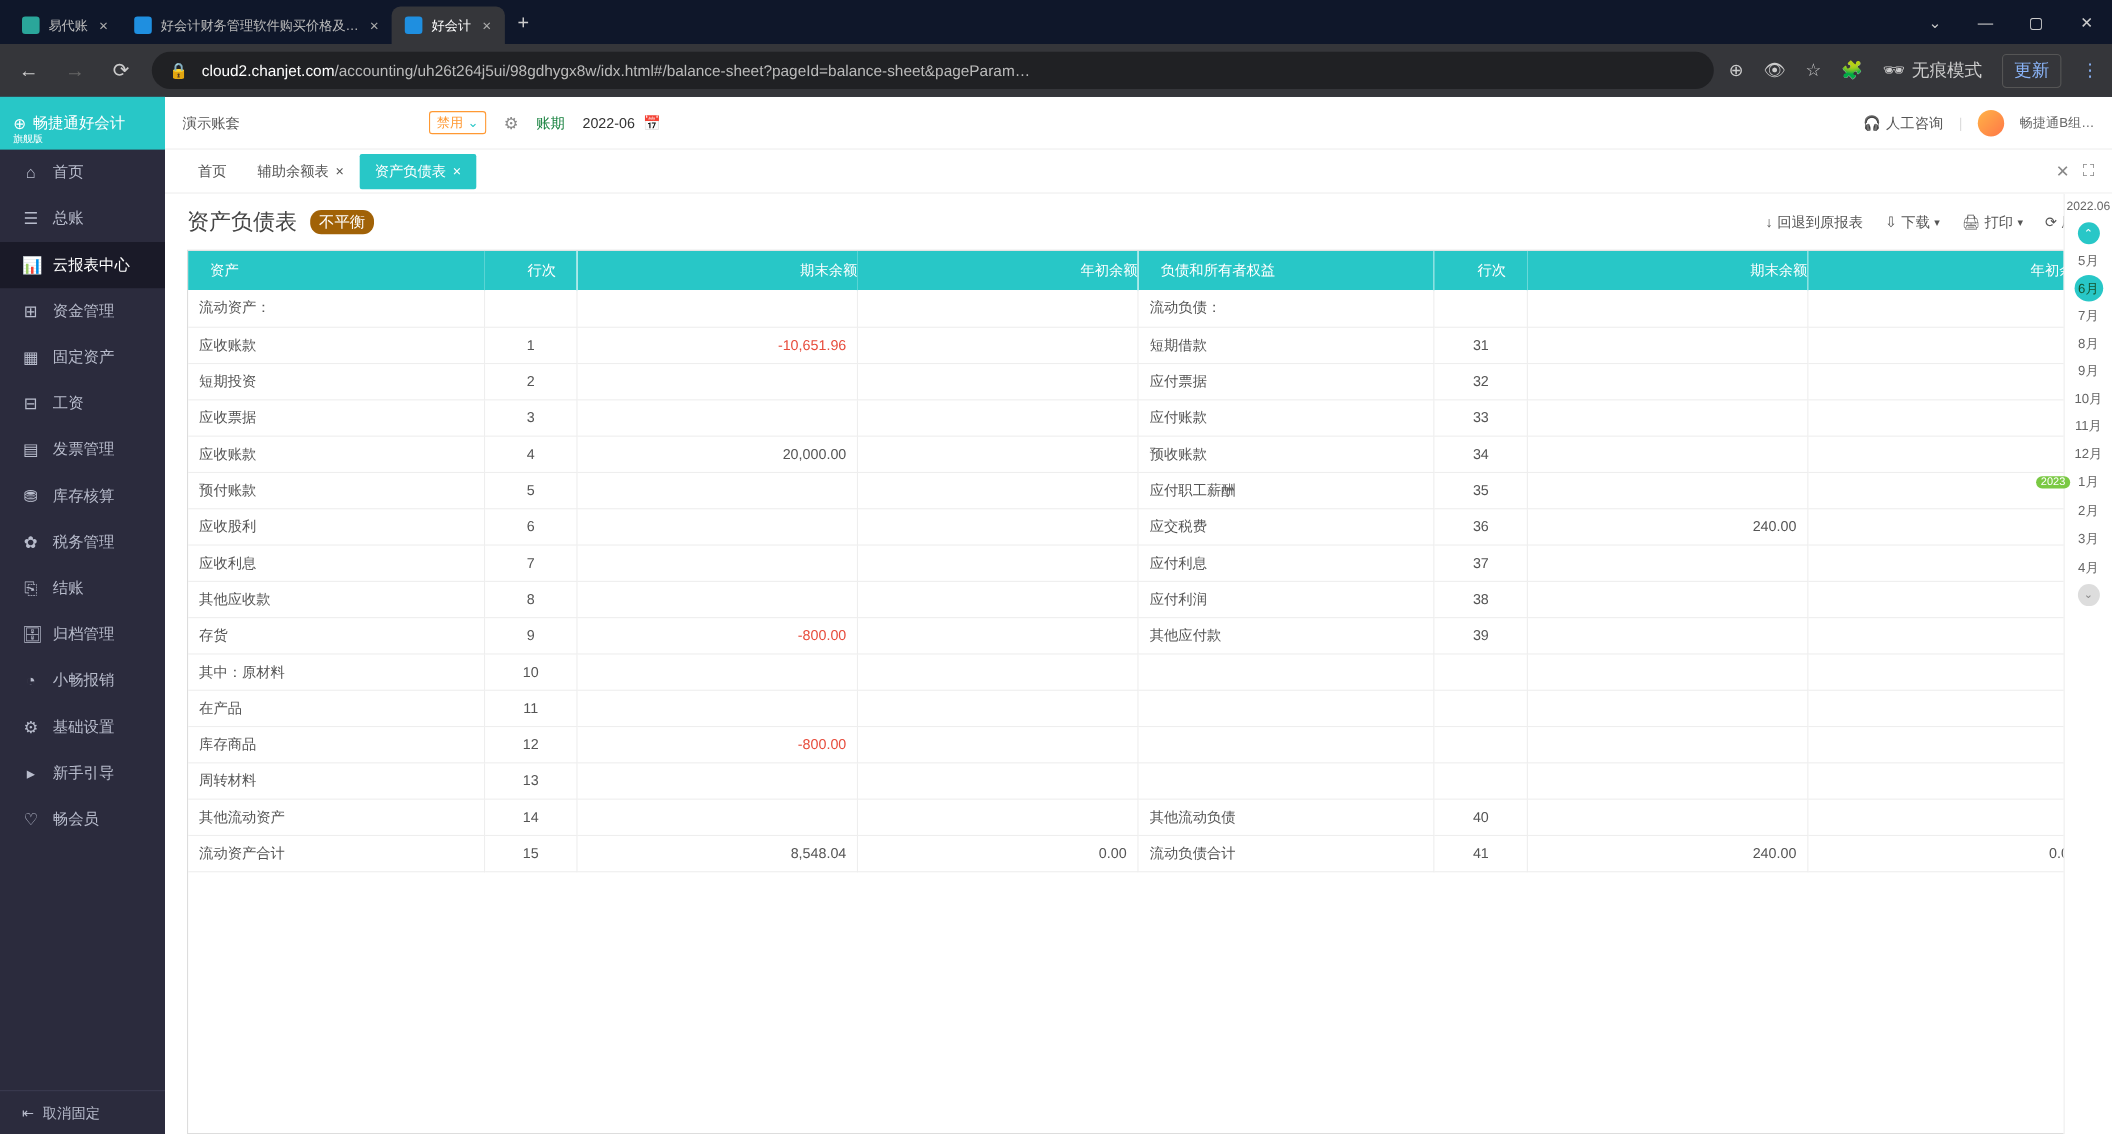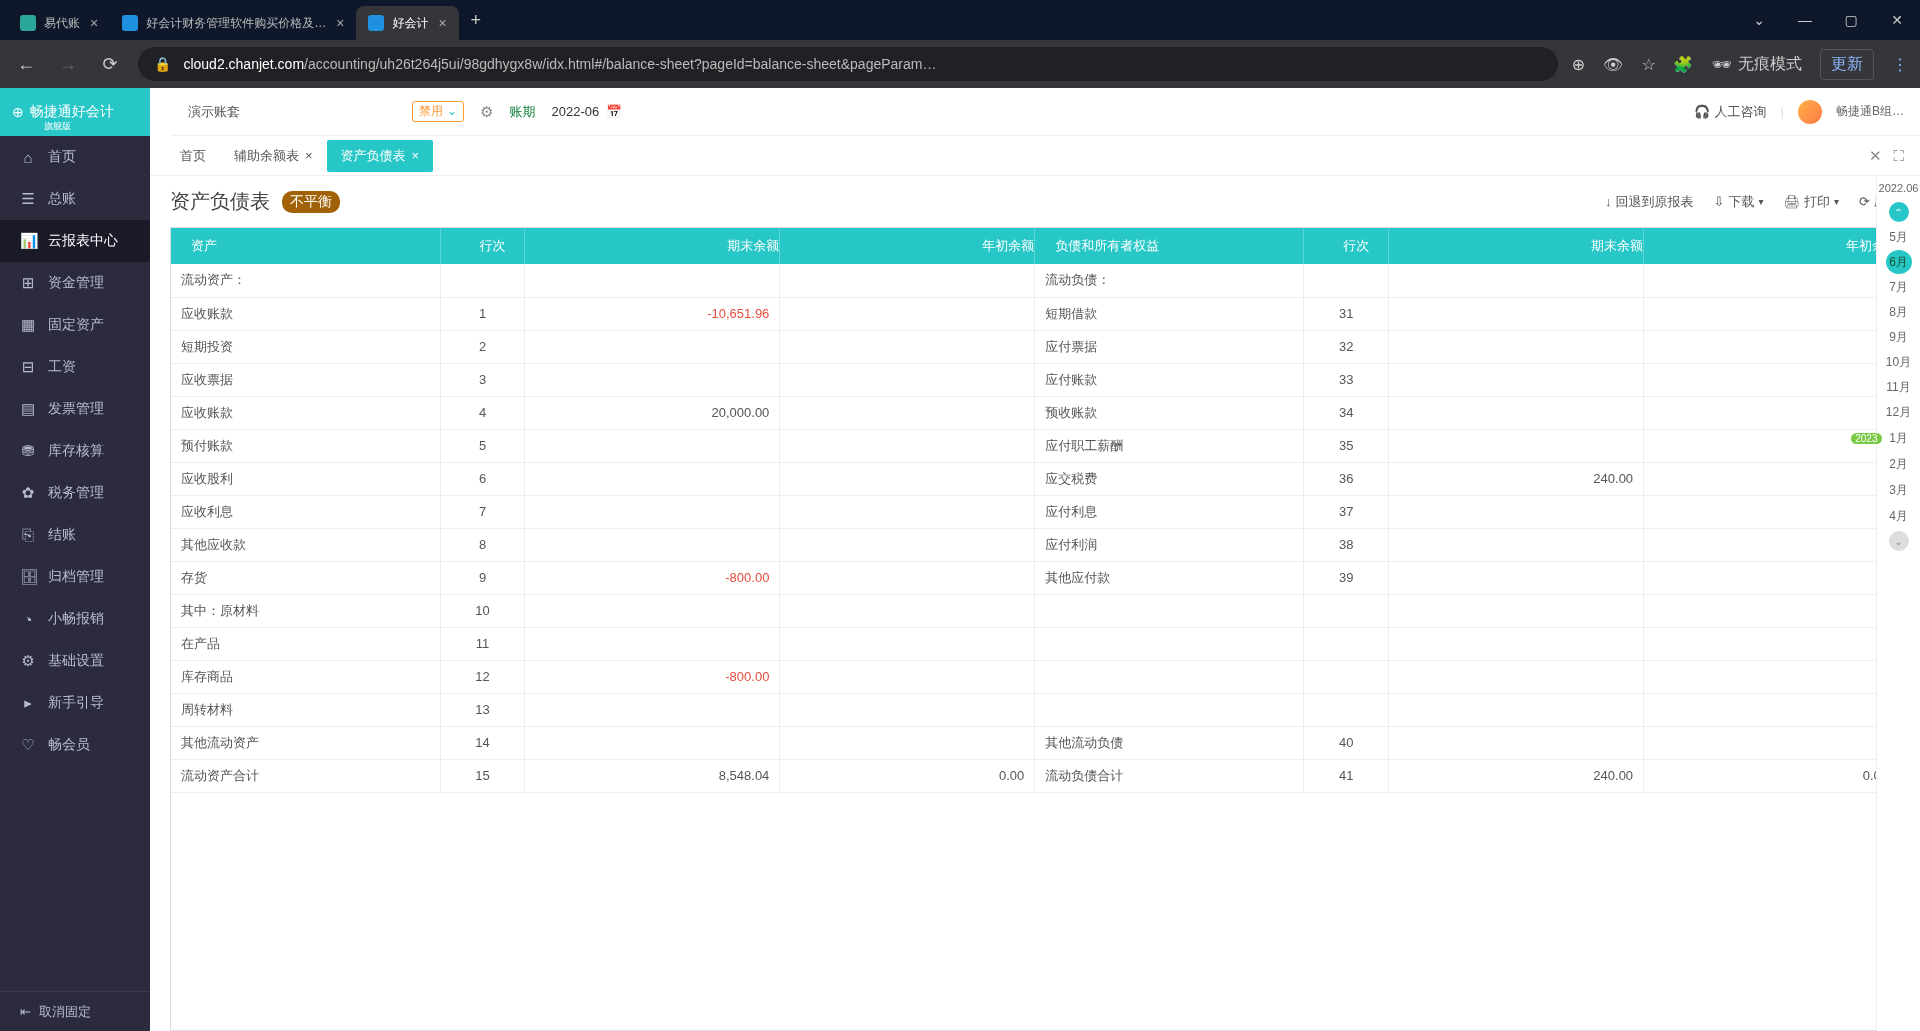--- a/index.html
+++ b/index.html
@@ -25,29 +25,29 @@
 .addr-right { display: flex; align-items: center; gap: 18px; color: #ccc; }
 .addr-right span { cursor: pointer; font-size: 16px; }
 .incognito-badge { display: flex; align-items: center; gap: 6px; font-size: 13px; }
 .update-btn { color: #8ab4f8; border: 1px solid #555; padding: 4px 10px; border-radius: 4px; font-size: 13px; }
 .more-dots { color: #8ab4f8; font-size: 18px; }
 
 
 .app { display: flex; height: calc(100vh - 88px); }
 .sidebar { width: 150px; background: #2b2b3d; color: #b8bccc; display: flex; flex-direction: column; flex-shrink: 0; }
 .logo-box { height: 48px; background: #28c7c7; display: flex; align-items: center; padding: 0 12px; color: #fff; font-size: 14px; font-weight: 500; gap: 6px; }
-.logo-sub { font-size: 9px; position: absolute; margin-top: 28px; margin-left: 32px; }
+.logo-sub { font-size: 9px; position: absolute; margin-top: 28px; }
 .sidebar-menu { flex: 1; overflow-y: auto; }
 .menu-item { display: flex; align-items: center; height: 42px; padding: 0 20px; font-size: 14px; cursor: pointer; gap: 12px; }
 .menu-item.active { background: #1a1a28; color: #fff; }
 .menu-icon { width: 16px; text-align: center; font-size: 15px; }
 .sidebar-footer { height: 40px; display: flex; align-items: center; padding: 0 20px; font-size: 13px; cursor: pointer; gap: 8px; border-top: 1px solid #3a3a4f; }
 
 .main { flex: 1; display: flex; flex-direction: column; overflow: hidden; }
-.topbar { height: 48px; display: flex; align-items: center; padding: 0 16px; border-bottom: 1px solid #eee; gap: 16px; font-size: 13px; color: #555; margin-left: 22px; }
+.topbar { height: 48px; display: flex; align-items: center; padding: 0 16px; border-bottom: 1px solid #eee; gap: 16px; font-size: 13px; color: #555; }
 .account-name { color: #555; }
 .badge-disable { border: 1px solid #ff9933; color: #ff9933; padding: 1px 6px; border-radius: 3px; font-size: 12px; }
 .badge-disable .chev { color: #28c7c7; margin-left: 4px; }
 .gear-icon { color: #888; cursor: pointer; font-size: 15px; }
 .period-label { color: #15803d; }
 .period-val { color: #333; }
 .cal-icon { color: #28c7c7; margin-left: 4px; }
 .topbar-right { margin-left: auto; display: flex; align-items: center; gap: 14px; }
 .service-link { display: flex; align-items: center; gap: 4px; cursor: pointer; }
 .avatar { width: 24px; height: 24px; border-radius: 50%; background: linear-gradient(135deg,#ffb347,#ff7747); }

